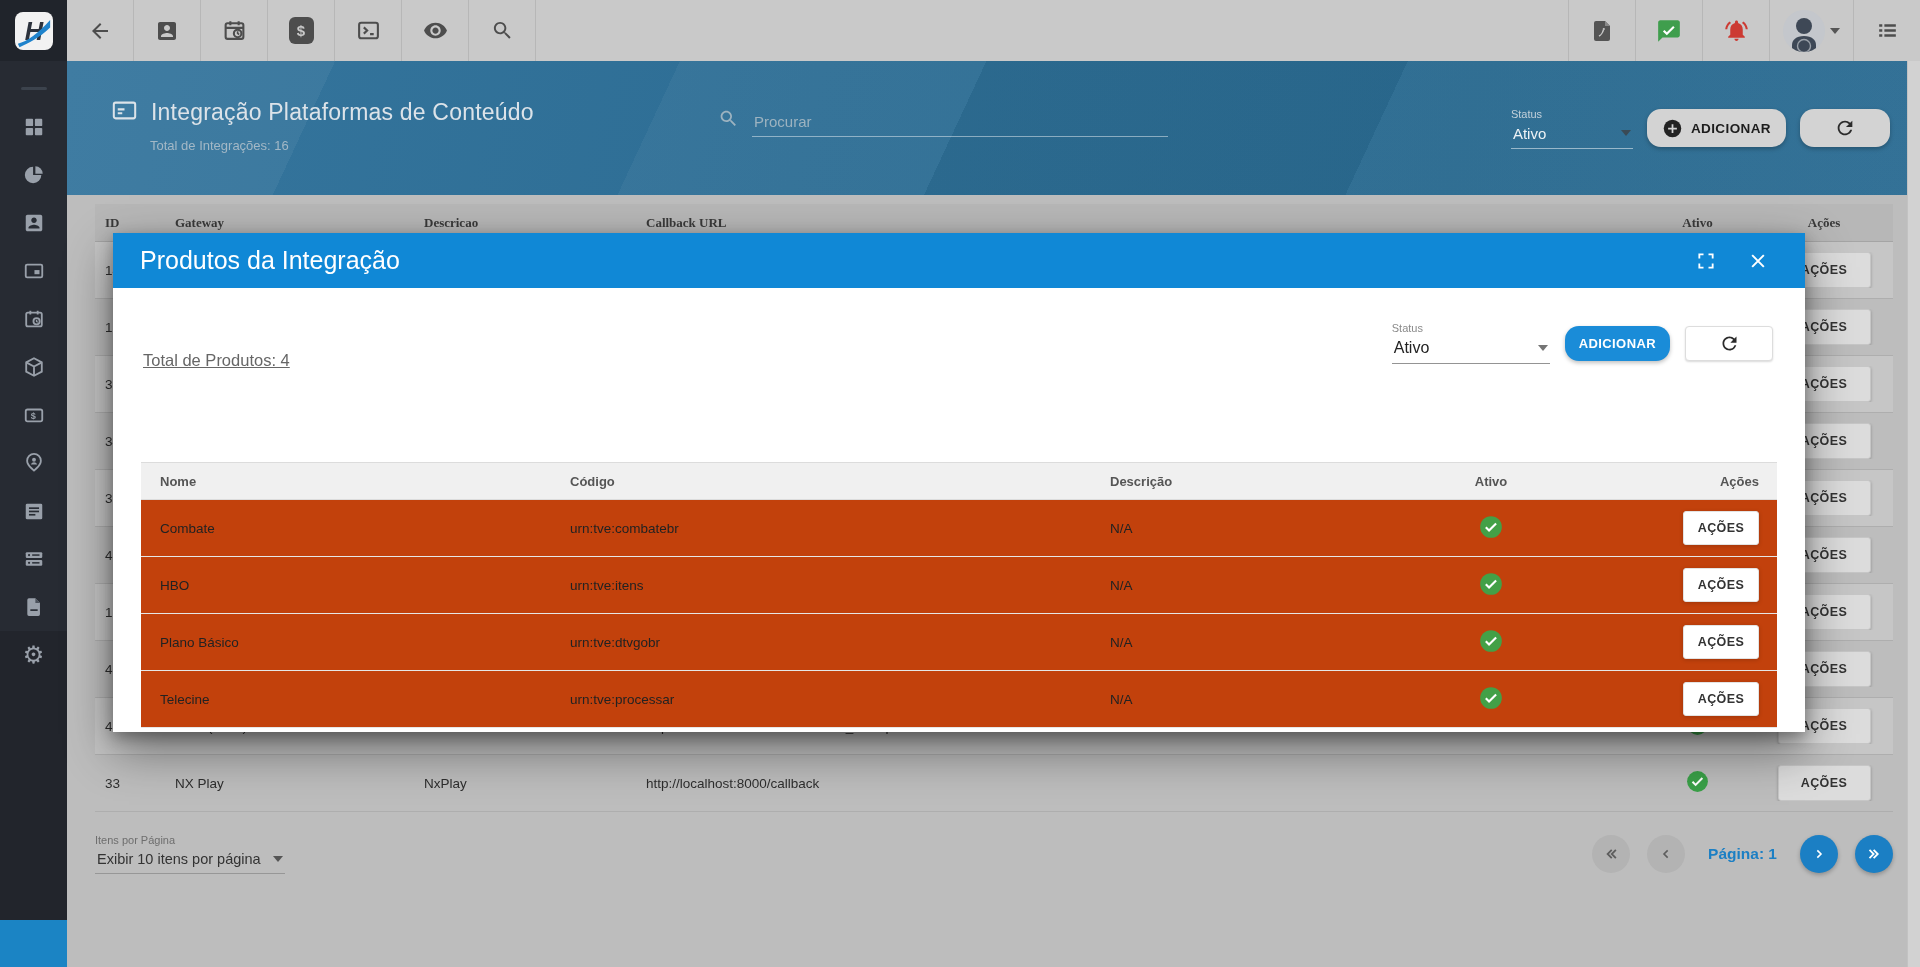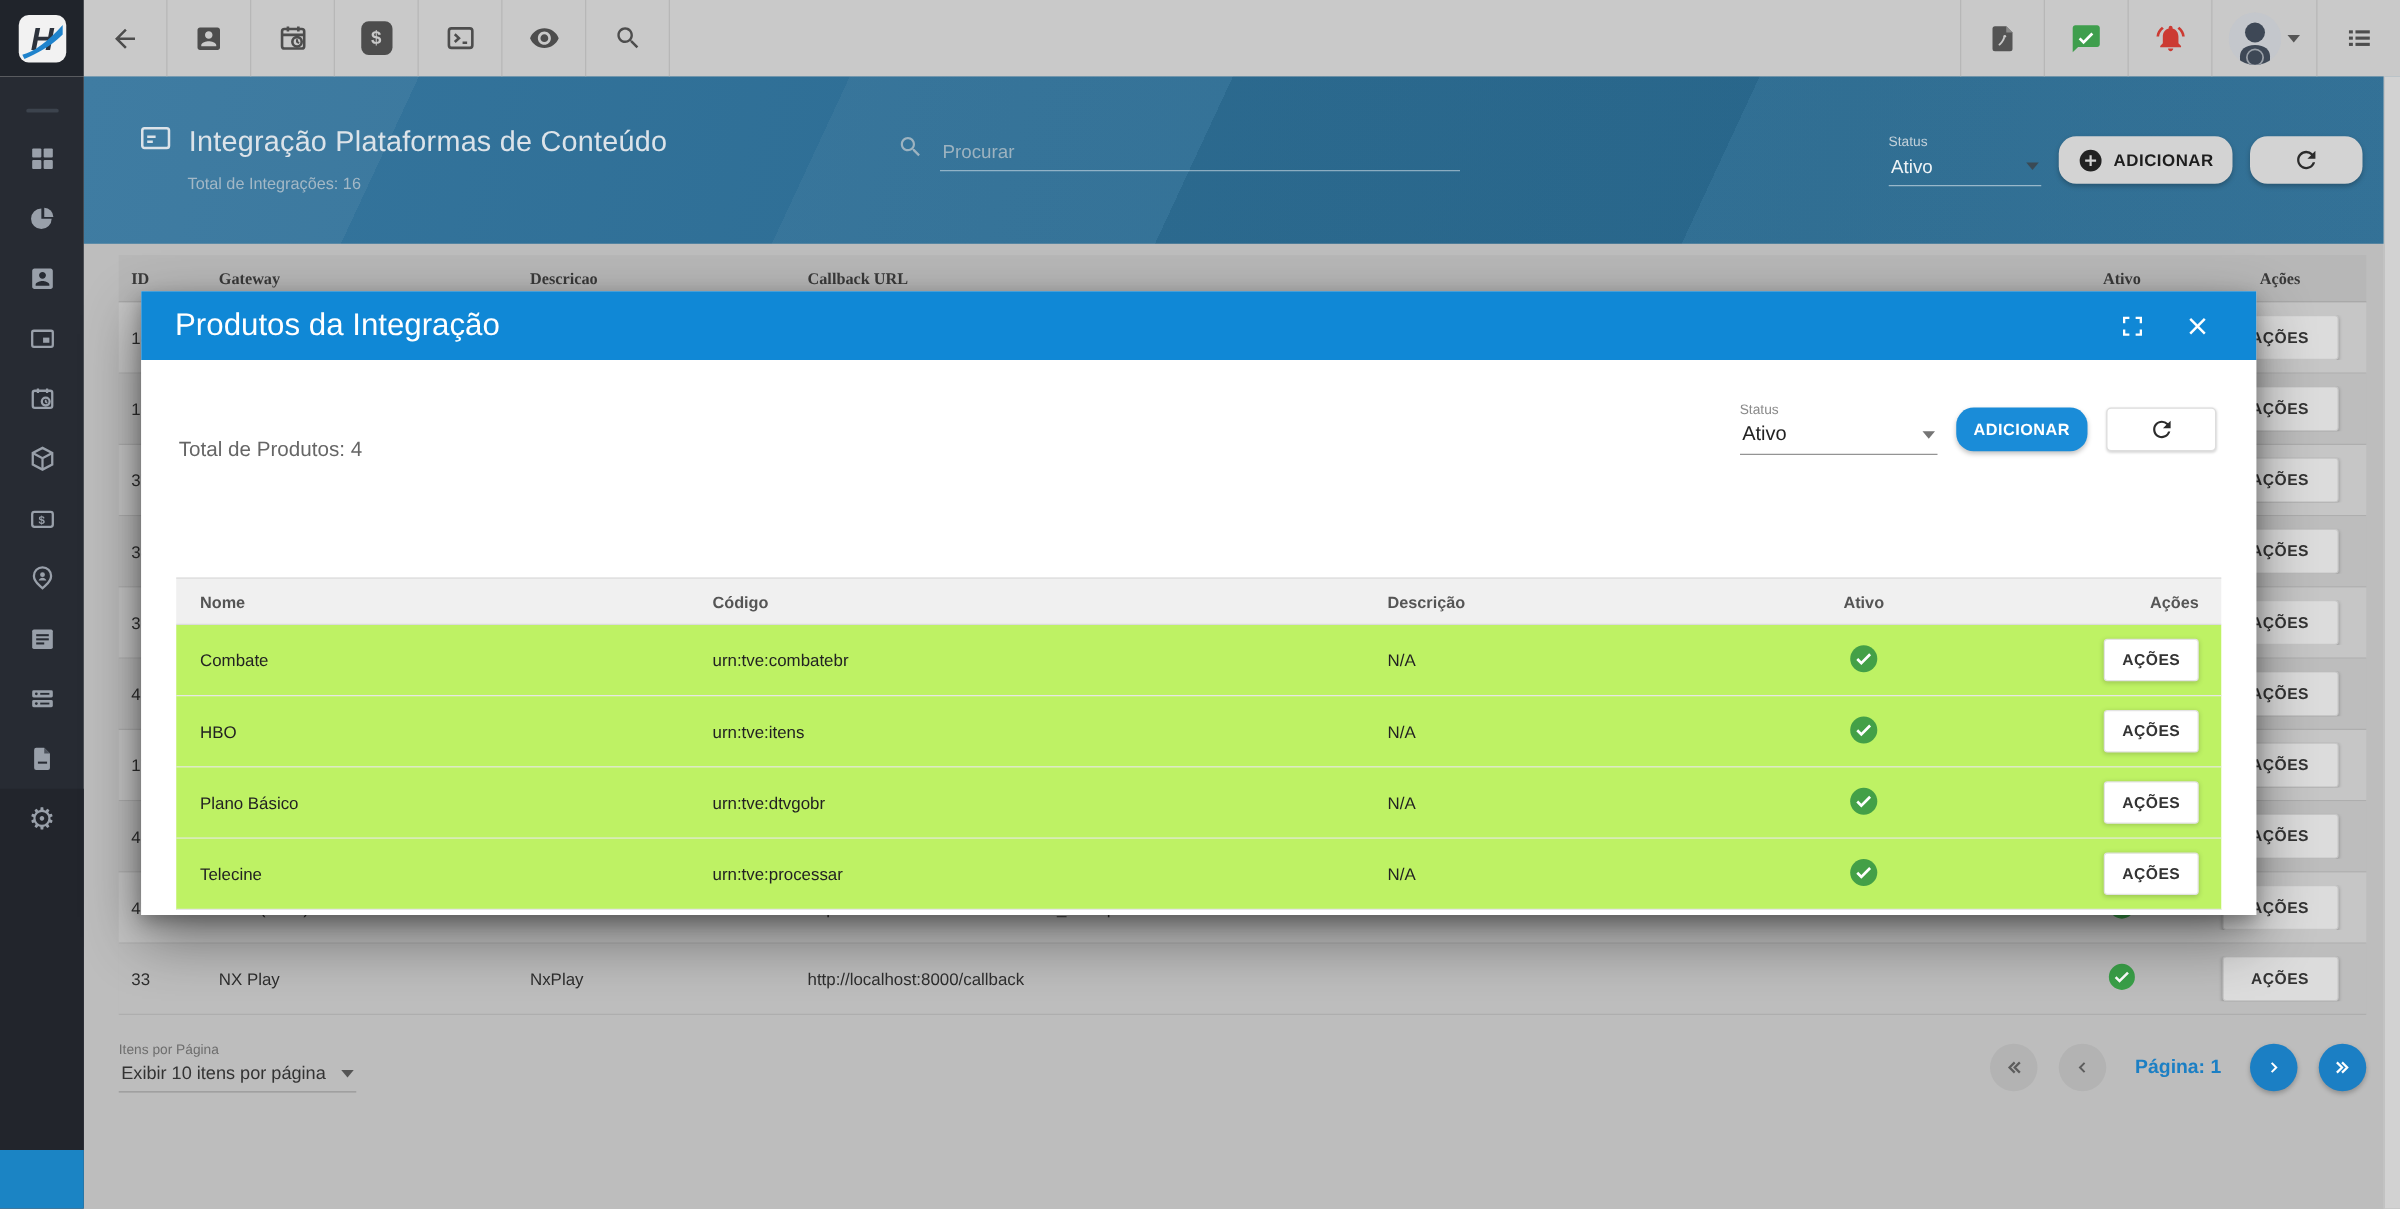--- a/index.html
+++ b/index.html
@@ -113,35 +113,35 @@
   
   .modal { position:absolute; left:113px; top:233px; width:1692px; height:499px;
            background:#fff; z-index:10;
            box-shadow:0 18px 45px rgba(0,0,0,.45), 0 5px 14px rgba(0,0,0,.3); }
   .modal-header { height:55px; background:#1088d6; display:flex; align-items:center;
                   padding:0 36px 0 27px; color:#fff; }
   .modal-title { font-size:25px; font-weight:500; flex:1; }
   .mh-icon { width:22px; height:22px; margin-left:30px; cursor:pointer; display:flex;
              align-items:center; justify-content:center; }
   .modal-body { position:relative; height:444px; background:#fff; }
-  .m-total { position:absolute; left:30px; top:63px; font-size:16.5px; color:#666; }
+  .m-total { position:absolute; left:30px; top:63px; font-size:16.5px; color:#666;text-decoration:underline; }
   .m-controls { position:absolute; right:32px; top:34px; display:flex;
                 align-items:center; gap:15px; }
   .sel-dark { width:158px; color:#8a8a8a; border-bottom:1px solid #949494; }
   .sel-dark .sel-val { color:#222; font-size:16px; }
   .sel-dark .sel-arrow { color:#757575; }
   .btn-blue { height:35px; padding:0 14px; background:#1a8cd8; color:#fff; font-size:13px; }
   .btn-white { width:88px; height:35px; background:#fff; border:1px solid #ddd;
                border-radius:4px; color:#2b2b2b; box-shadow:0 1px 2px rgba(0,0,0,.15); }
 
   .m-table { position:absolute; left:28px; top:174px; width:1636px; }
   .mt-grid { display:grid; grid-template-columns:410px 540px 340px 120px 1fr; align-items:center; }
   .mt-header { height:38px; background:#f0f0f0; border-top:1px solid #dcdcdc;
                border-bottom:1px solid #dcdcdc; font-size:13px; font-weight:bold; color:#555; }
-  .mt-row { height:57px; background:#bef264; border-bottom:1px solid #e6e6e6;
+  .mt-row { height:57px; background:#c2410c; border-bottom:1px solid #e6e6e6;
             font-size:13.5px; color:#222; }
   .mt-grid > div { padding-left:19px; white-space:nowrap; }
   .mt-ativo { text-align:center; padding-left:0 !important; }
   .mt-acoes { display:flex; justify-content:flex-end; padding-right:18px; }
   .mt-header .mt-acoes { font-weight:bold; }
   .btn-acoes-m { width:76px; height:34px; background:#fff; border:1px solid #e3e3e3;
                  border-radius:3px; font-size:12.5px; font-weight:bold; color:#333;
                  letter-spacing:.4px; cursor:pointer; font-family:inherit;
                  box-shadow:0 1px 4px rgba(0,0,0,.18); }
 </style>

